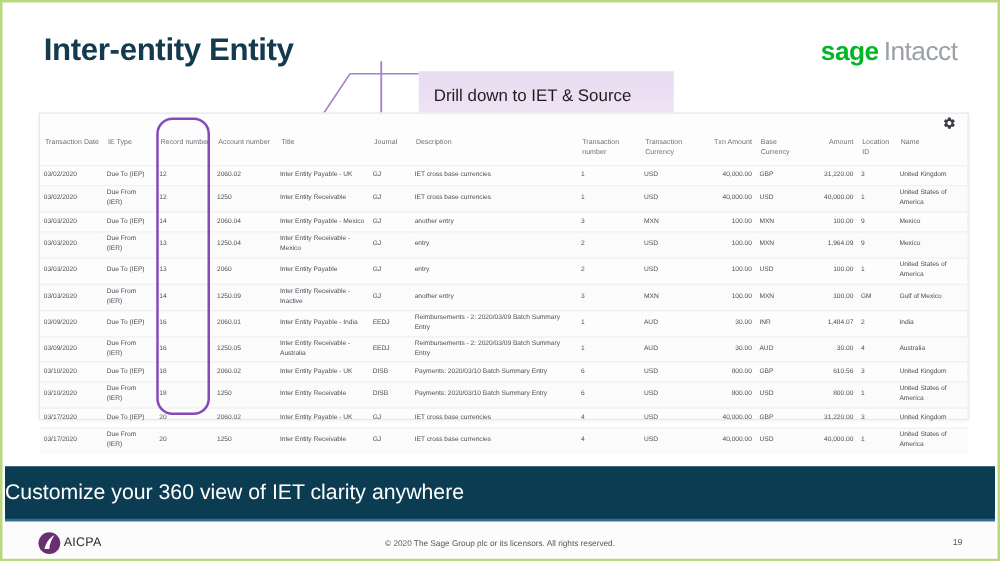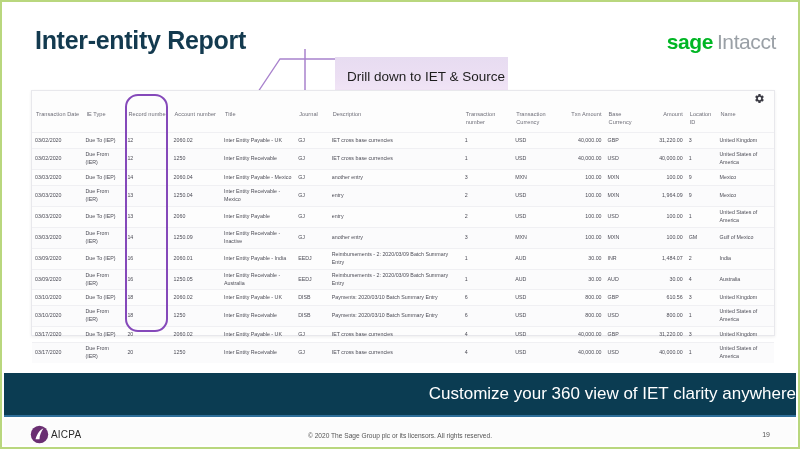--- a/index.html
+++ b/index.html
@@ -23,33 +23,33 @@
     left: 33px; top: 24px;
     font-size: 25px;
     font-weight: bold;
     color: #133a4f;
     letter-spacing: -0.3px;
   }
 
   
   .logo {
     position: absolute;
-    right: 22px; top: 28px;
+    right: 32px; top: 28px;
     font-size: 21px;
     letter-spacing: -0.4px;
     white-space: nowrap;
   }
   .logo .sage { color: #00b624; font-weight: bold; }
   .logo .intacct { color: #9aa0a6; font-weight: normal; margin-left: 4px; }
 
   
   .callout {
     position: absolute;
     left: 333px; top: 55px;
-    width: 173px; height: 38px;
+    width: 204px; height: 38px;
     background: linear-gradient(180deg,#e7dcf1 0%, #ecdff3 55%, #f3e7f7 100%);
     display: flex; align-items: center;
   }
   .callout-text {
     padding-left: 12px;
     font-size: 13.5px;
     color: #1d1d1d;
   }
   .callout-leader { position: absolute; left: 0; top: 0; pointer-events: none; }
 
@@ -126,21 +126,21 @@
     border-radius: 13px;
     pointer-events: none;
   }
 
   
   .banner {
     position: absolute;
     left: 2px; right: 2px;
     top: 371px; height: 44px;
     background: #0b3c52;
-    display: flex; align-items: center; justify-content: flex-end;
+    display: flex; align-items: center; justify-content: flex-start;
     border-bottom: 2px solid #2f6f9a;
   }
   .banner-text {
     color: #ffffff;
     font-size: 17px;
   }
 
   
   .footer {
     position: absolute;
@@ -173,21 +173,21 @@
     right: 26px; top: 12px;
     font-size: 7px;
     color: #555;
   }
 </style>
 </head>
 <body>
 
 <div id="slide">
 
-  <div class="slide-title">Inter-entity Report</div>
+  <div class="slide-title">Inter-entity Entity</div>
 
   <div class="logo">
     <span class="sage">sage</span><span class="intacct">Intacct</span>
   </div>
 
   <svg class="callout-leader" width="800" height="449">
     <polyline points="333,57 303,57 278,57 252,96 252,96" fill="none" stroke="#a882cd" stroke-width="1.3"></polyline>
     <line x1="303" y1="47" x2="303" y2="95" stroke="#a882cd" stroke-width="1.5"></line>
   </svg>
 

